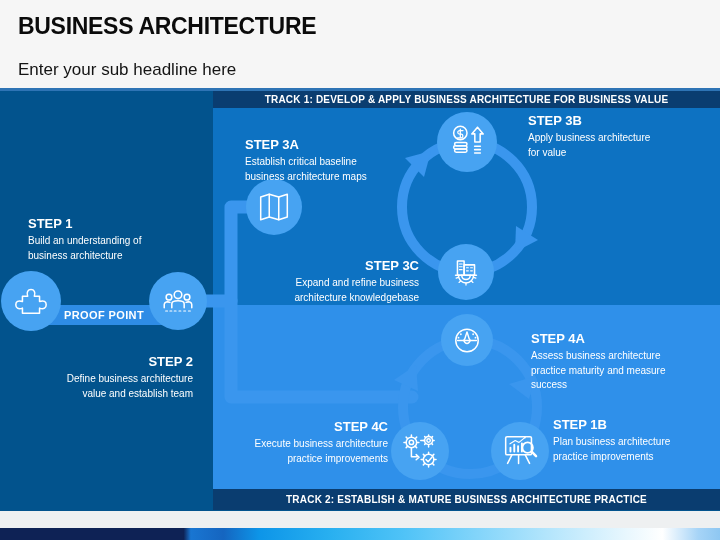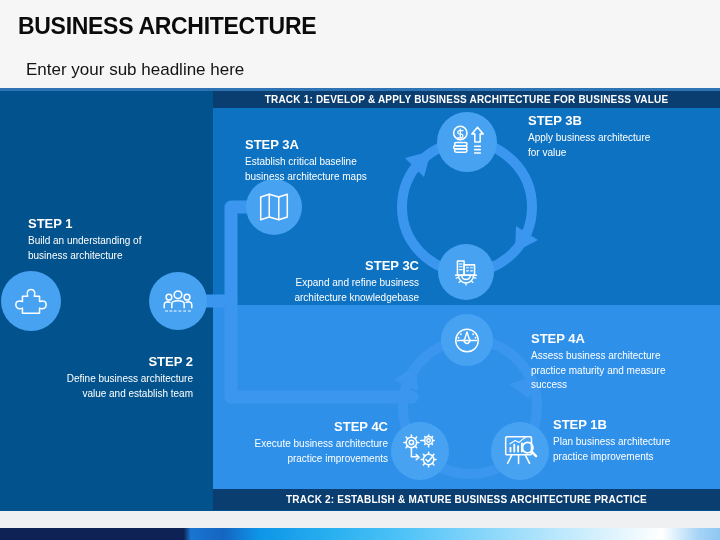--- a/index.html
+++ b/index.html
@@ -3,21 +3,21 @@
 <meta charset="utf-8">
 <style>
   html,body{margin:0;padding:0;background:#e8e8e8;}
   .page{position:relative;width:720px;height:540px;overflow:hidden;
         font-family:"Liberation Sans",sans-serif;background:#fff;}
 
   
   .header{position:absolute;left:0;top:0;width:720px;height:88px;background:#f6f6f6;}
   .title{position:absolute;left:18px;top:13px;font-size:23px;font-weight:700;
          color:#0b0b0b;letter-spacing:-0.3px;}
-  .subtitle{position:absolute;left:18px;top:60px;font-size:17px;color:#141414;margin-left:8px;}
+  .subtitle{position:absolute;left:18px;top:60px;font-size:17px;color:#141414;}
   .rule{position:absolute;left:0;top:88px;width:720px;height:3px;background:#2e74b5;}
 
   
   .bg{position:absolute;left:0;top:91px;width:720px;height:420px;background:#02538d;}
   .panel1{position:absolute;left:213px;top:108px;width:507px;height:197px;background:#0d72c2;}
   .panel2{position:absolute;left:213px;top:305px;width:507px;height:184px;background:#2f90ea;}
   .banner{position:absolute;left:213px;width:507px;background:#0a3d70;color:#fff;
           font-weight:700;font-size:10px;letter-spacing:.2px;
           display:flex;align-items:center;justify-content:center;white-space:nowrap;}
   .banner1{top:91px;height:17px;}
@@ -77,20 +77,21 @@
     <path class="conn" d="M178 301 H231"></path>
     <path class="conn" d="M280 207 H231 V397 H412"></path>
     <circle class="ring" cx="467" cy="207" r="65"></circle>
     <circle class="ring" cx="470" cy="407" r="67"></circle>
     <polygon class="arrow" points="431,151 405,158 424,177"></polygon>
     <polygon class="arrow" points="515,252 538,240 516,226"></polygon>
     <polygon class="arrow" points="416,365 394,380 418,391"></polygon>
     <polygon class="arrow" points="529,399 536,376 509,384"></polygon>
   </svg>
 
+  <div class="pill pill-proof">PROOF POINT</div>
 
   <div class="bubble" style="left:1px;top:271px;width:60px;height:60px;">
     <span>
       <svg width="38" height="38" viewBox="0 0 40 40" class="ic">
         <path d="M11 15 h5.5 c-1.6 -4.6 .4 -7 3.5 -7 s5.1 2.4 3.5 7 H29 v5.5 c4.6 -1.6 7 .4 7 3.5 s-2.4 5.1 -7 3.5 V33 H11 v-5.5 c-4.6 1.6 -7 -.4 -7 -3.5 s2.4 -5.1 7 -3.5 z"></path>
       </svg>
     </span>
   </div>
 
   <div class="bubble" style="left:149px;top:272px;width:58px;height:58px;">

